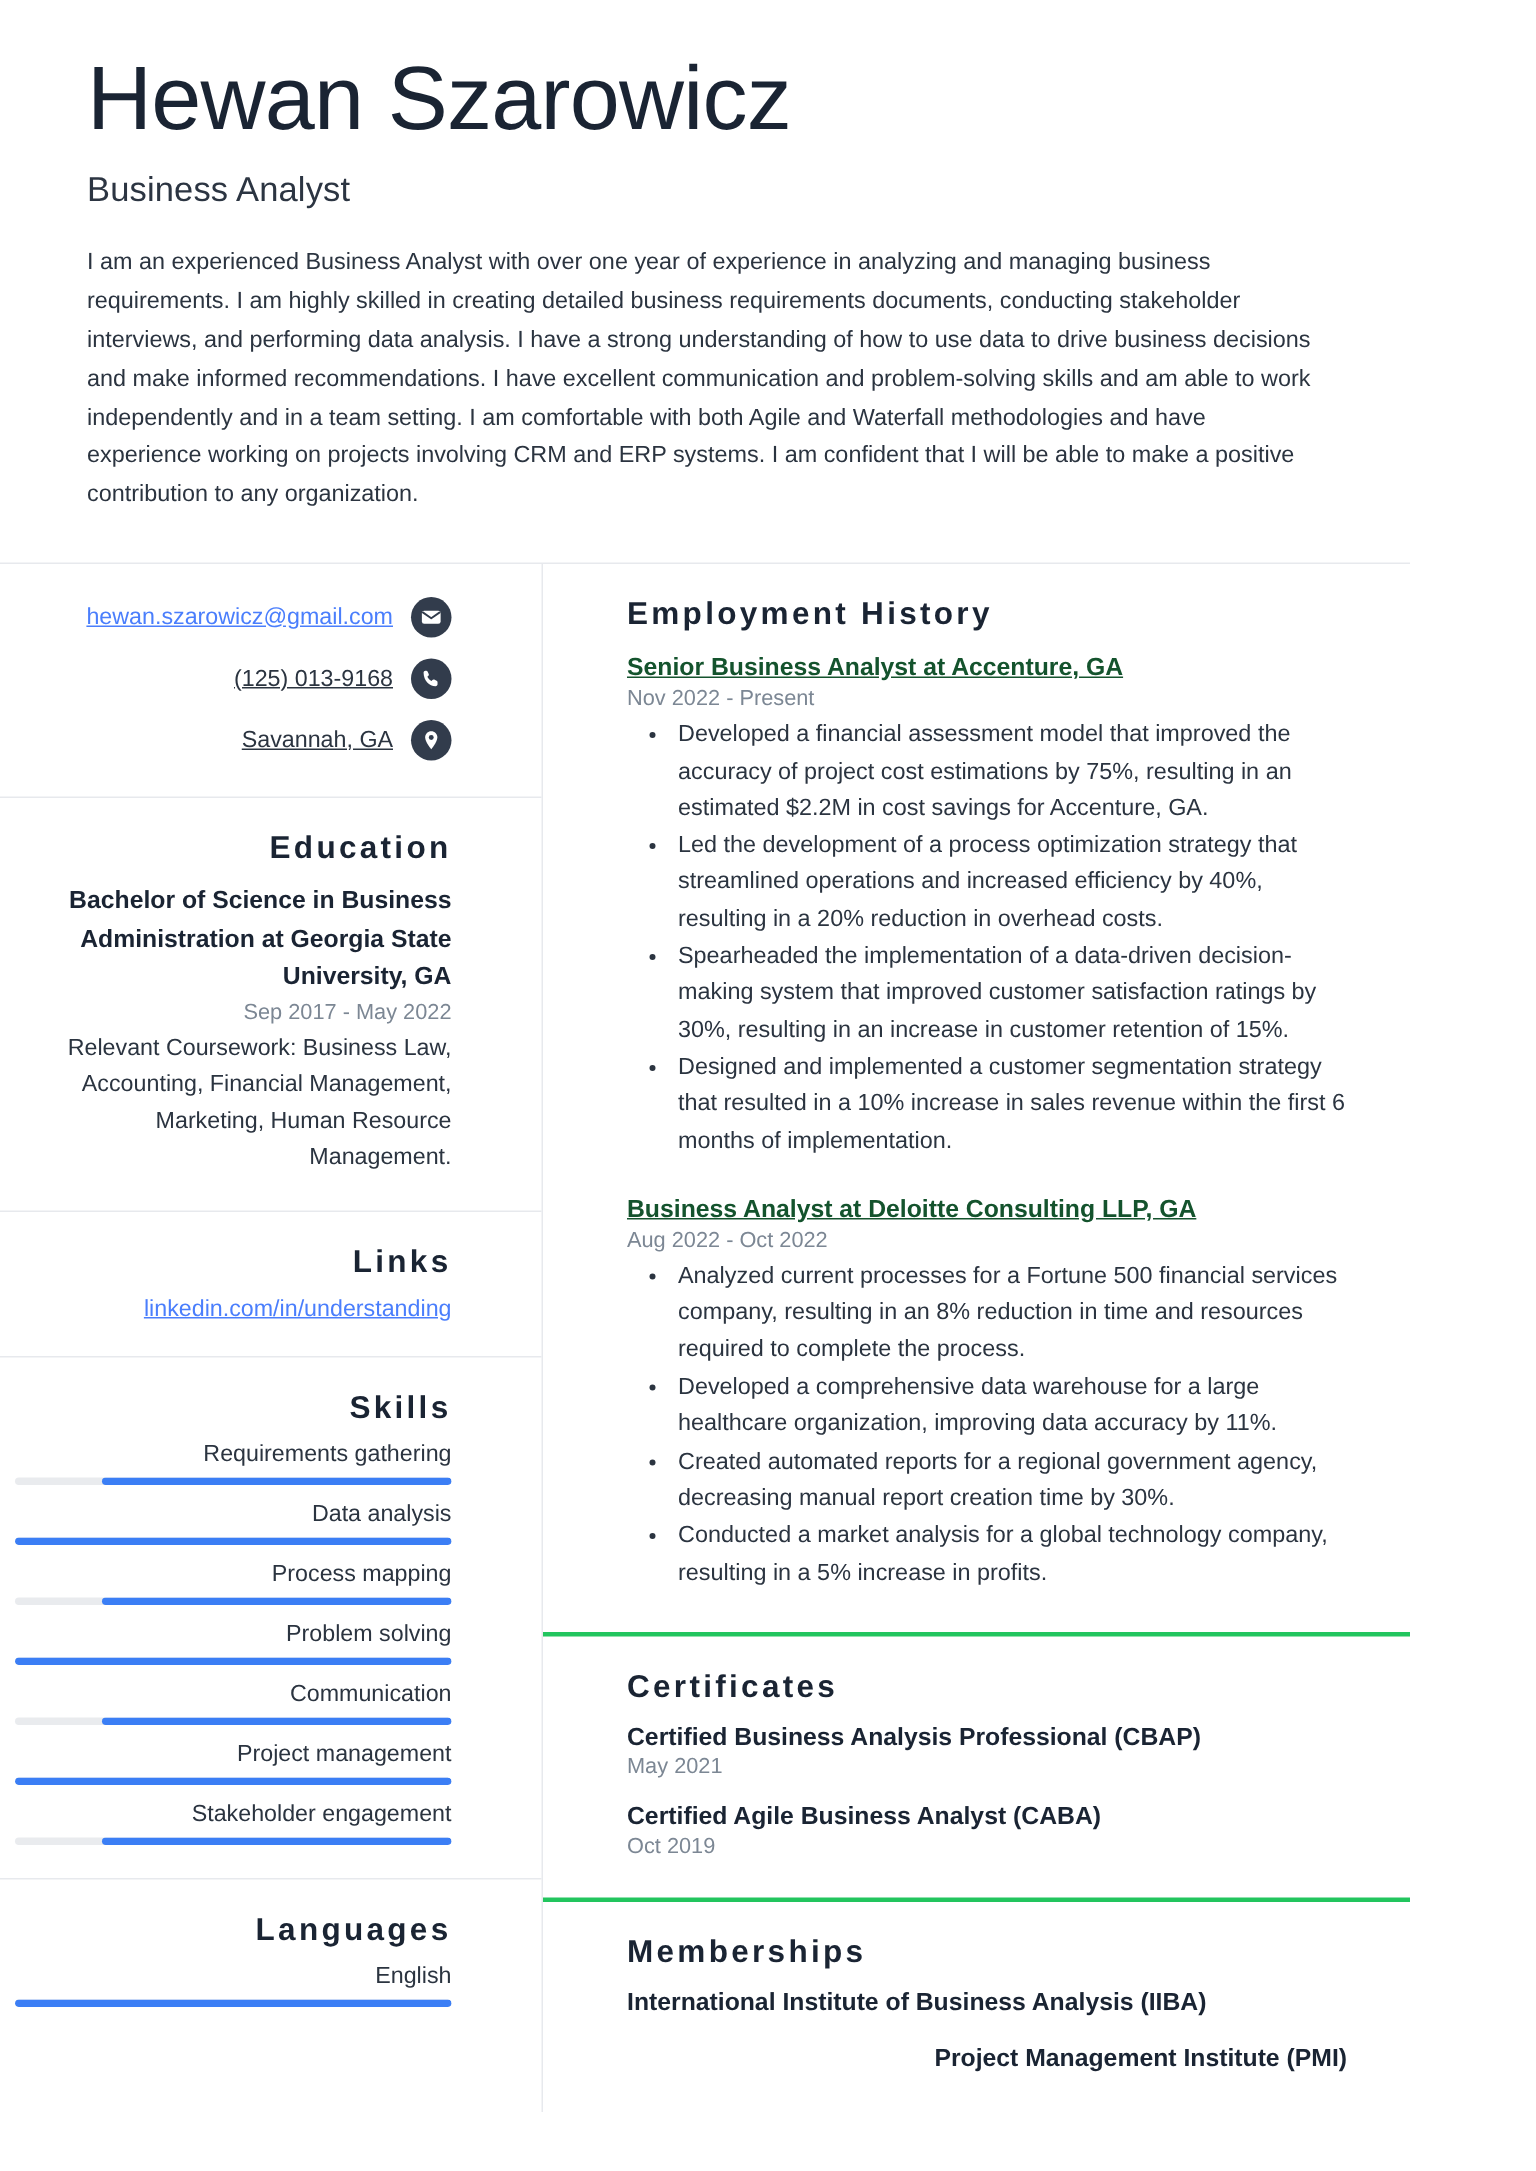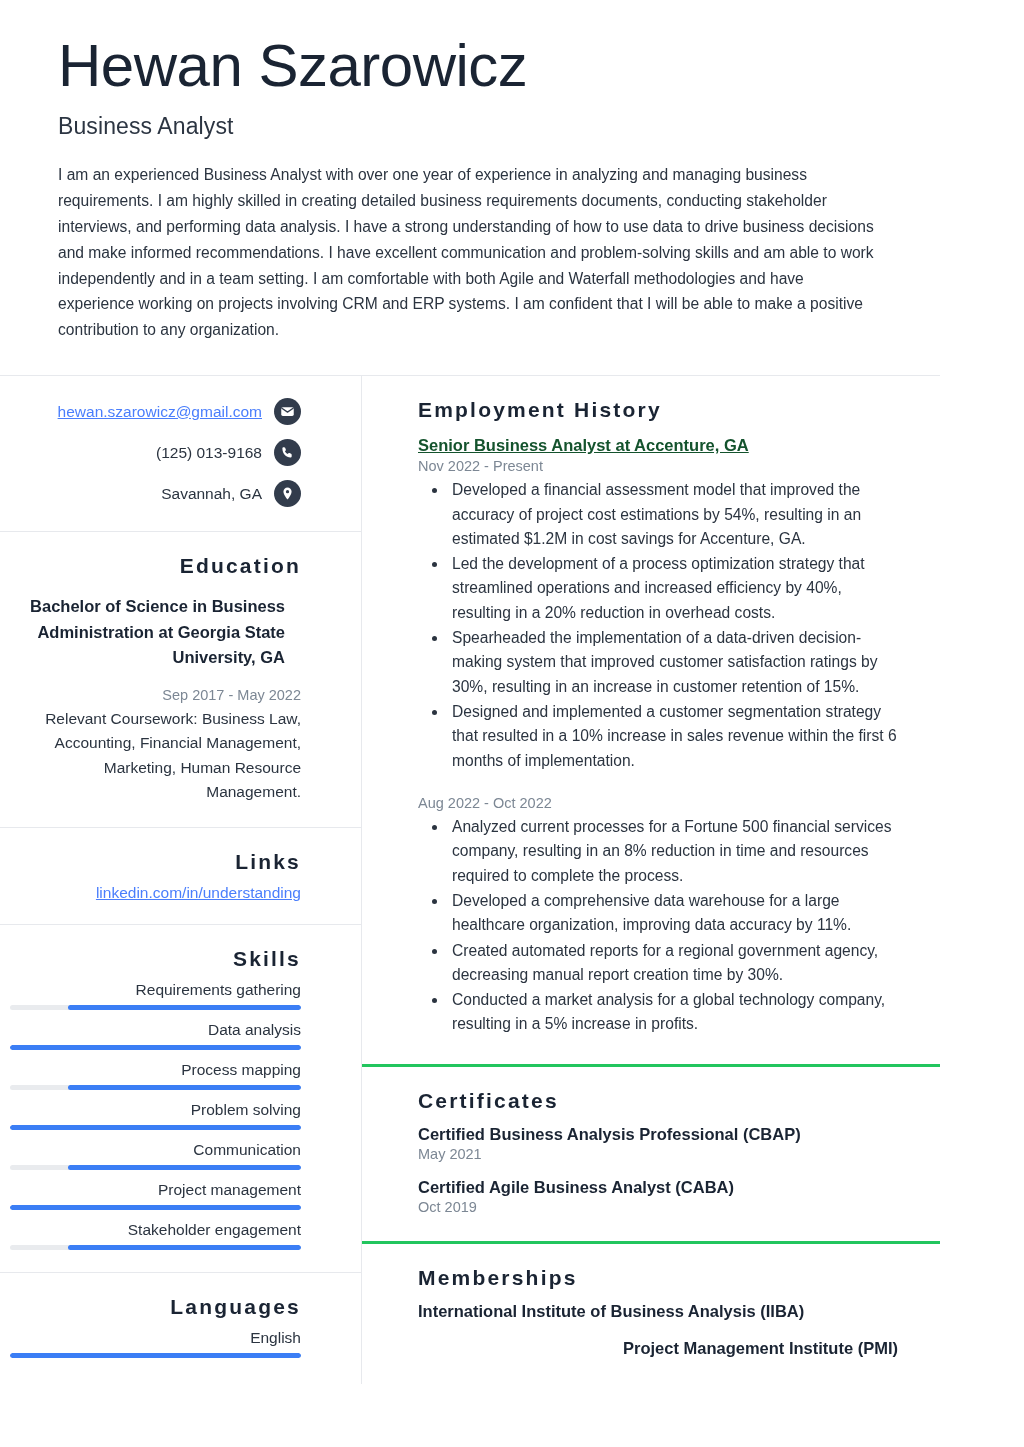--- a/index.html
+++ b/index.html
@@ -94,20 +94,21 @@
     display: flex;
     align-items: center;
     justify-content: flex-end;
     gap: 12px;
     margin-bottom: 14px;
   }
   .contact-row:last-child { margin-bottom: 2px; }
   .contact-text {
     font-size: 15.5px;
     color: #2b3440;
+    text-decoration: underline;
   }
   a.contact-text, a.link-text {
     color: #4a7efc;
     text-decoration: underline;
   }
   .cicon {
     width: 27px;
     height: 27px;
     flex: 0 0 27px;
     border-radius: 50%;
@@ -117,21 +118,21 @@
     justify-content: center;
   }
   .cicon svg { display: block; }
 
   
   .edu-degree {
     font-size: 16.5px;
     font-weight: 700;
     line-height: 1.55;
     color: #1a2433;
-    margin: 16px;
+    margin: 0;
   }
   .edu-date {
     font-size: 14.5px;
     color: #7c8794;
     margin: 2px 0 4px 0;
   }
   .edu-desc {
     font-size: 15.5px;
     line-height: 1.58;
     color: #2b3440;
@@ -358,27 +359,28 @@
 
     <div class="col-right">
 
       <div class="rblock">
         <h2 class="sec-title-right">Employment History</h2>
         <div id="jobs-list">
             <div class="job">
               <div class="job-head">Senior Business Analyst at Accenture, GA</div>
               <div class="job-date">Nov 2022 - Present</div>
               <ul class="bullets">
-                <li>Developed a financial assessment model that improved the accuracy of project cost estimations by 54%, resulting in an estimated $1.2M in cost savings for Accenture, GA.</li>
+                <li>Developed a financial assessment model that improved the accuracy of project cost estimations by 75%, resulting in an estimated $2.2M in cost savings for Accenture, GA.</li>
                 <li>Led the development of a process optimization strategy that streamlined operations and increased efficiency by 40%, resulting in a 20% reduction in overhead costs.</li>
                 <li>Spearheaded the implementation of a data-driven decision-making system that improved customer satisfaction ratings by 30%, resulting in an increase in customer retention of 15%.</li>
                 <li>Designed and implemented a customer segmentation strategy that resulted in a 10% increase in sales revenue within the first 6 months of implementation.</li>
               </ul>
             </div>
             <div class="job">
+              <div class="job-head">Business Analyst at Deloitte Consulting LLP, GA</div>
               <div class="job-date">Aug 2022 - Oct 2022</div>
               <ul class="bullets">
                 <li>Analyzed current processes for a Fortune 500 financial services company, resulting in an 8% reduction in time and resources required to complete the process.</li>
                 <li>Developed a comprehensive data warehouse for a large healthcare organization, improving data accuracy by 11%.</li>
                 <li>Created automated reports for a regional government agency, decreasing manual report creation time by 30%.</li>
                 <li>Conducted a market analysis for a global technology company, resulting in a 5% increase in profits.</li>
               </ul>
             </div>
           </div>
       </div>

